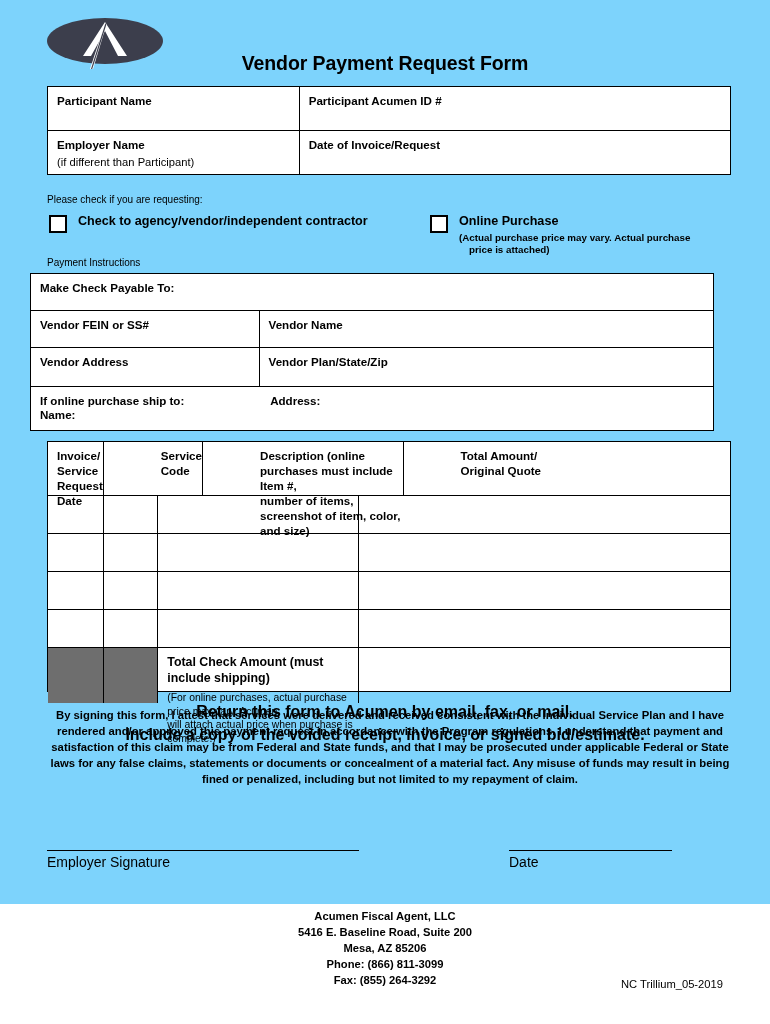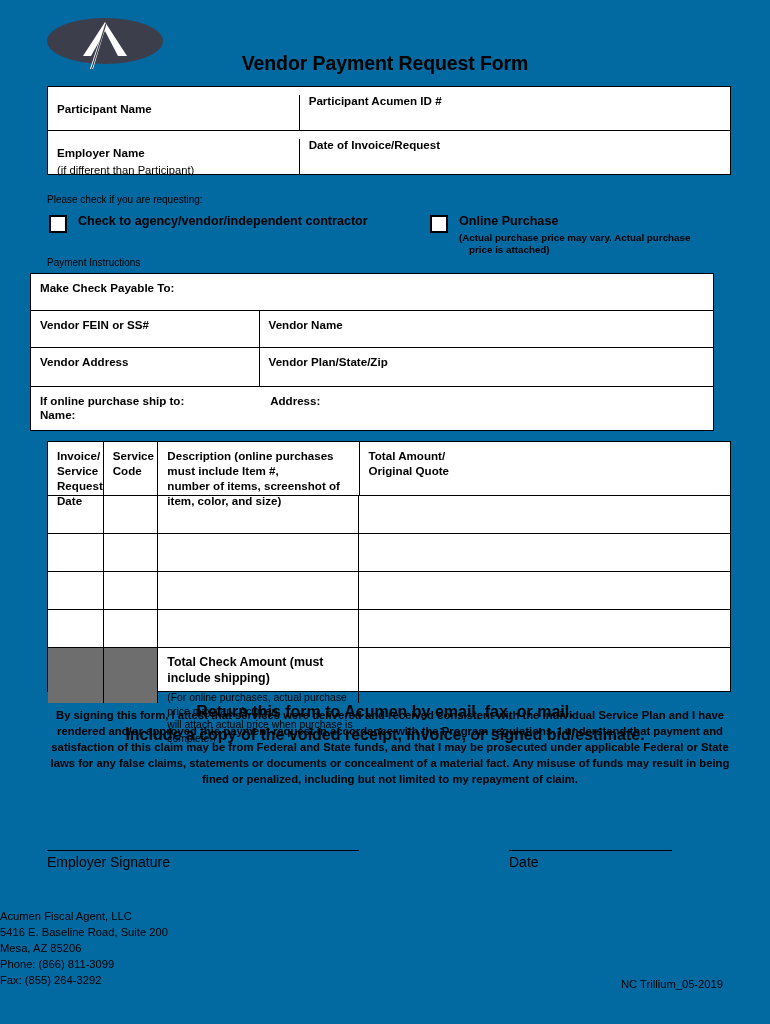--- a/index.html
+++ b/index.html
@@ -11,22 +11,22 @@
     width: 770px;
     height: 1024px;
     position: relative;
     font-family: "Liberation Sans", sans-serif;
     color: #000000;
     overflow: hidden;
   }
   .page {
     position: relative;
     width: 770px;
-    height: 1024px;
-    background: #0369a1;
+    height: 904px;
+    background: #7dd3fc;
   }
 
   
   .header {
     position: relative;
     height: 84px;
   }
   .logo {
     position: absolute;
     left: 46px;
@@ -70,21 +70,21 @@
 
   
   #participant-table {
     left: 47px;
     top: 86px;
     width: 684px;
     height: 89px;
   }
   #participant-table .row { height: 44px; }
   #participant-table .row:first-child { height: 43.5px; }
-  #participant-table .c-left  { width: 396px; margin-top: 8px; }
+  #participant-table .c-left  { width: 396px; }
   #participant-table .c-right { width: 100%; }
   .note-small {
     font-weight: normal;
     font-size: 11.2px;
     display: block;
     margin-top: 3px;
   }
 
   
   .section-label {
@@ -146,21 +146,21 @@
   #payment-table .ship-name { width: 341px; }
   #payment-table .ship-addr { width: 100%; padding-left: 11px; }
 
   
   #invoice-table {
     left: 47px;
     top: 441px;
     width: 684px;
     height: 251px;
   }
-  #invoice-table .hdr { height: 54px; }
+  #invoice-table .hdr { height: 54px; gap: 48px; }
   #invoice-table .data-row { height: 38px; }
   #invoice-table .total-row { height: 55px; }
   #invoice-table .col1 { width: 95px; }
   #invoice-table .col2 { width: 93px; }
   #invoice-table .col3 { width: 366px; }
   #invoice-table .col4 { width: 100%; }
   #invoice-table .hdr .cell {
     font-size: 11.6px;
     font-weight: bold;
     line-height: 1.3;
@@ -221,23 +221,23 @@
     line-height: 1.2;
   }
   #sig-employer { left: 47px; top: 0; width: 312px; }
   #sig-date     { left: 509px; top: 0; width: 163px; }
 
   
   #footer-address {
     position: absolute;
     left: 0; right: 0;
     top: 908px;
-    text-align: left;
+    text-align: center;
     font-size: 11.2px;
-    font-weight: normal;
+    font-weight: bold;
     line-height: 1.43;
   }
   #form-version {
     position: absolute;
     right: 47px;
     top: 978px;
     font-size: 11.2px;
     font-weight: normal;
   }
 </style>

